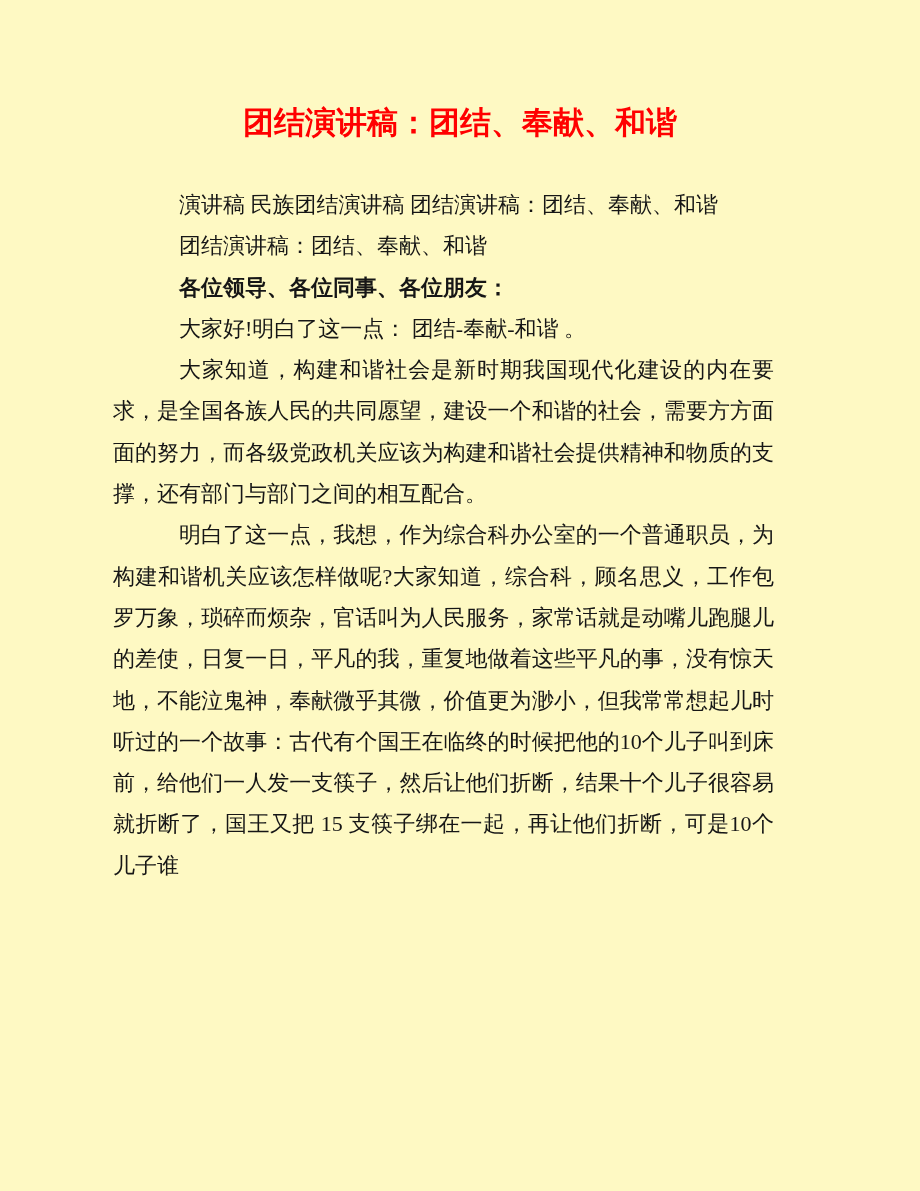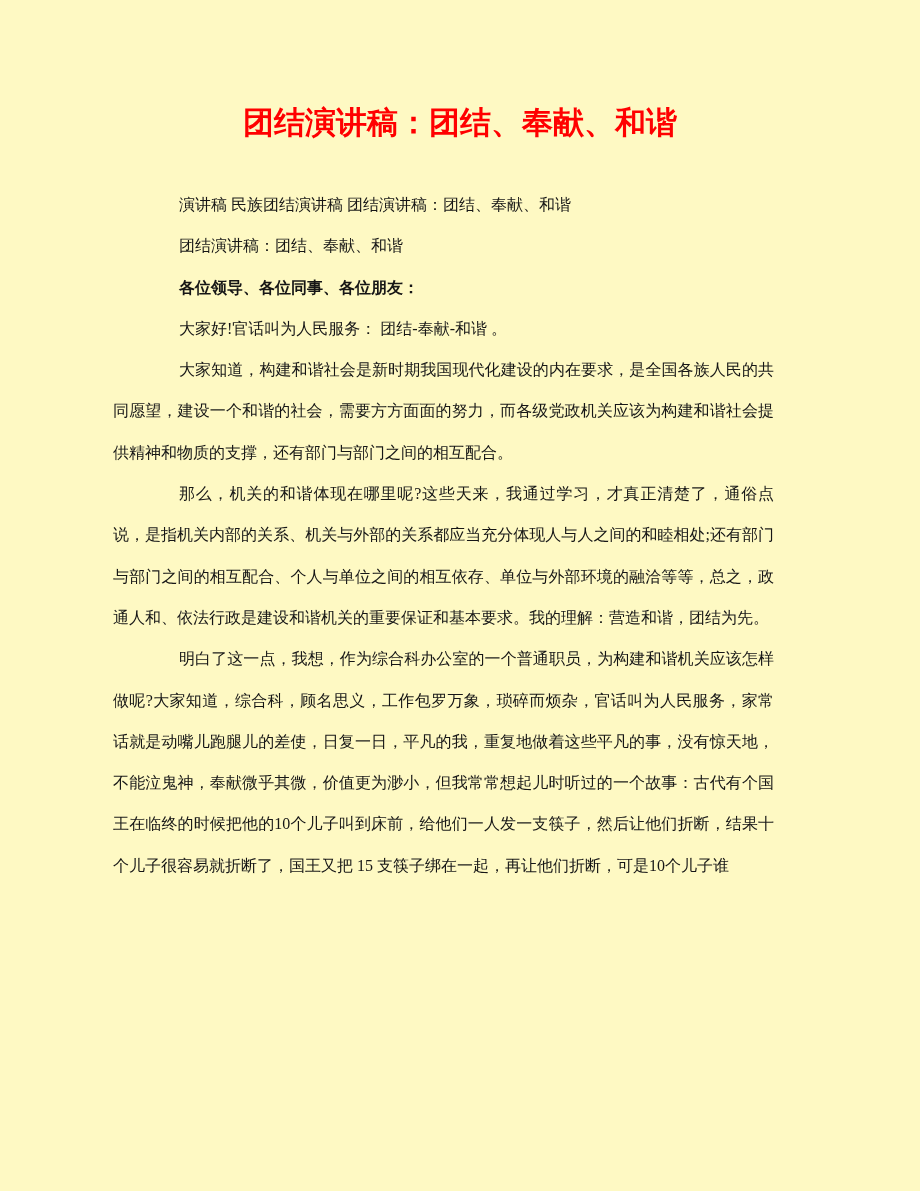--- a/index.html
+++ b/index.html
@@ -24,36 +24,35 @@
     font-weight: bold;
     letter-spacing: 0px;
     font-family: "Liberation Serif", "DejaVu Serif", serif;
   }
   .doc-body {
     margin: 41px 146px 0 113px;
     width: 661px;
   }
   .doc-body p {
     margin: 0;
-    font-size: 16px;
+    font-size: 22px;
     line-height: 41.3px;
     text-align: justify;
     text-indent: 66px;
     white-space: pre-wrap;
     word-break: break-all;
     font-family: "Liberation Serif", "DejaVu Serif", serif;
   }
 </style>
 </head>
 <body>
 
 <div class="page" style="background: #fef9c3;">
   <h1 class="doc-title" style="color: rgb(255, 0, 0);">团结演讲稿：团结、奉献、和谐</h1>
   <div class="doc-body">
       <p style="color: rgb(22, 22, 22);">演讲稿 民族团结演讲稿 团结演讲稿：团结、奉献、和谐</p>
       <p style="color: rgb(22, 22, 22);">团结演讲稿：团结、奉献、和谐</p>
       <p style="color: rgb(22, 22, 22); font-weight: bold;">各位领导、各位同事、各位朋友：</p>
-      <p style="color: rgb(22, 22, 22);">大家好!官话叫为人民服务： 团结-奉献-和谐 。</p>
+      <p style="color: rgb(22, 22, 22);">大家好!明白了这一点： 团结-奉献-和谐 。</p>
       <p style="color: rgb(22, 22, 22);">大家知道，构建和谐社会是新时期我国现代化建设的内在要求，是全国各族人民的共同愿望，建设一个和谐的社会，需要方方面面的努力，而各级党政机关应该为构建和谐社会提供精神和物质的支撑，还有部门与部门之间的相互配合。</p>
-      <p style="color: rgb(22, 22, 22);">那么，机关的和谐体现在哪里呢?这些天来，我通过学习，才真正清楚了，通俗点说，是指机关内部的关系、机关与外部的关系都应当充分体现人与人之间的和睦相处;还有部门与部门之间的相互配合、个人与单位之间的相互依存、单位与外部环境的融洽等等，总之，政通人和、依法行政是建设和谐机关的重要保证和基本要求。我的理解：营造和谐，团结为先。</p>
       <p style="color: rgb(22, 22, 22);">明白了这一点，我想，作为综合科办公室的一个普通职员，为构建和谐机关应该怎样做呢?大家知道，综合科，顾名思义，工作包罗万象，琐碎而烦杂，官话叫为人民服务，家常话就是动嘴儿跑腿儿的差使，日复一日，平凡的我，重复地做着这些平凡的事，没有惊天地，不能泣鬼神，奉献微乎其微，价值更为渺小，但我常常想起儿时听过的一个故事：古代有个国王在临终的时候把他的10个儿子叫到床前，给他们一人发一支筷子，然后让他们折断，结果十个儿子很容易就折断了，国王又把 15 支筷子绑在一起，再让他们折断，可是10个儿子谁</p>
     </div>
 </div>
 
 </body></html>

